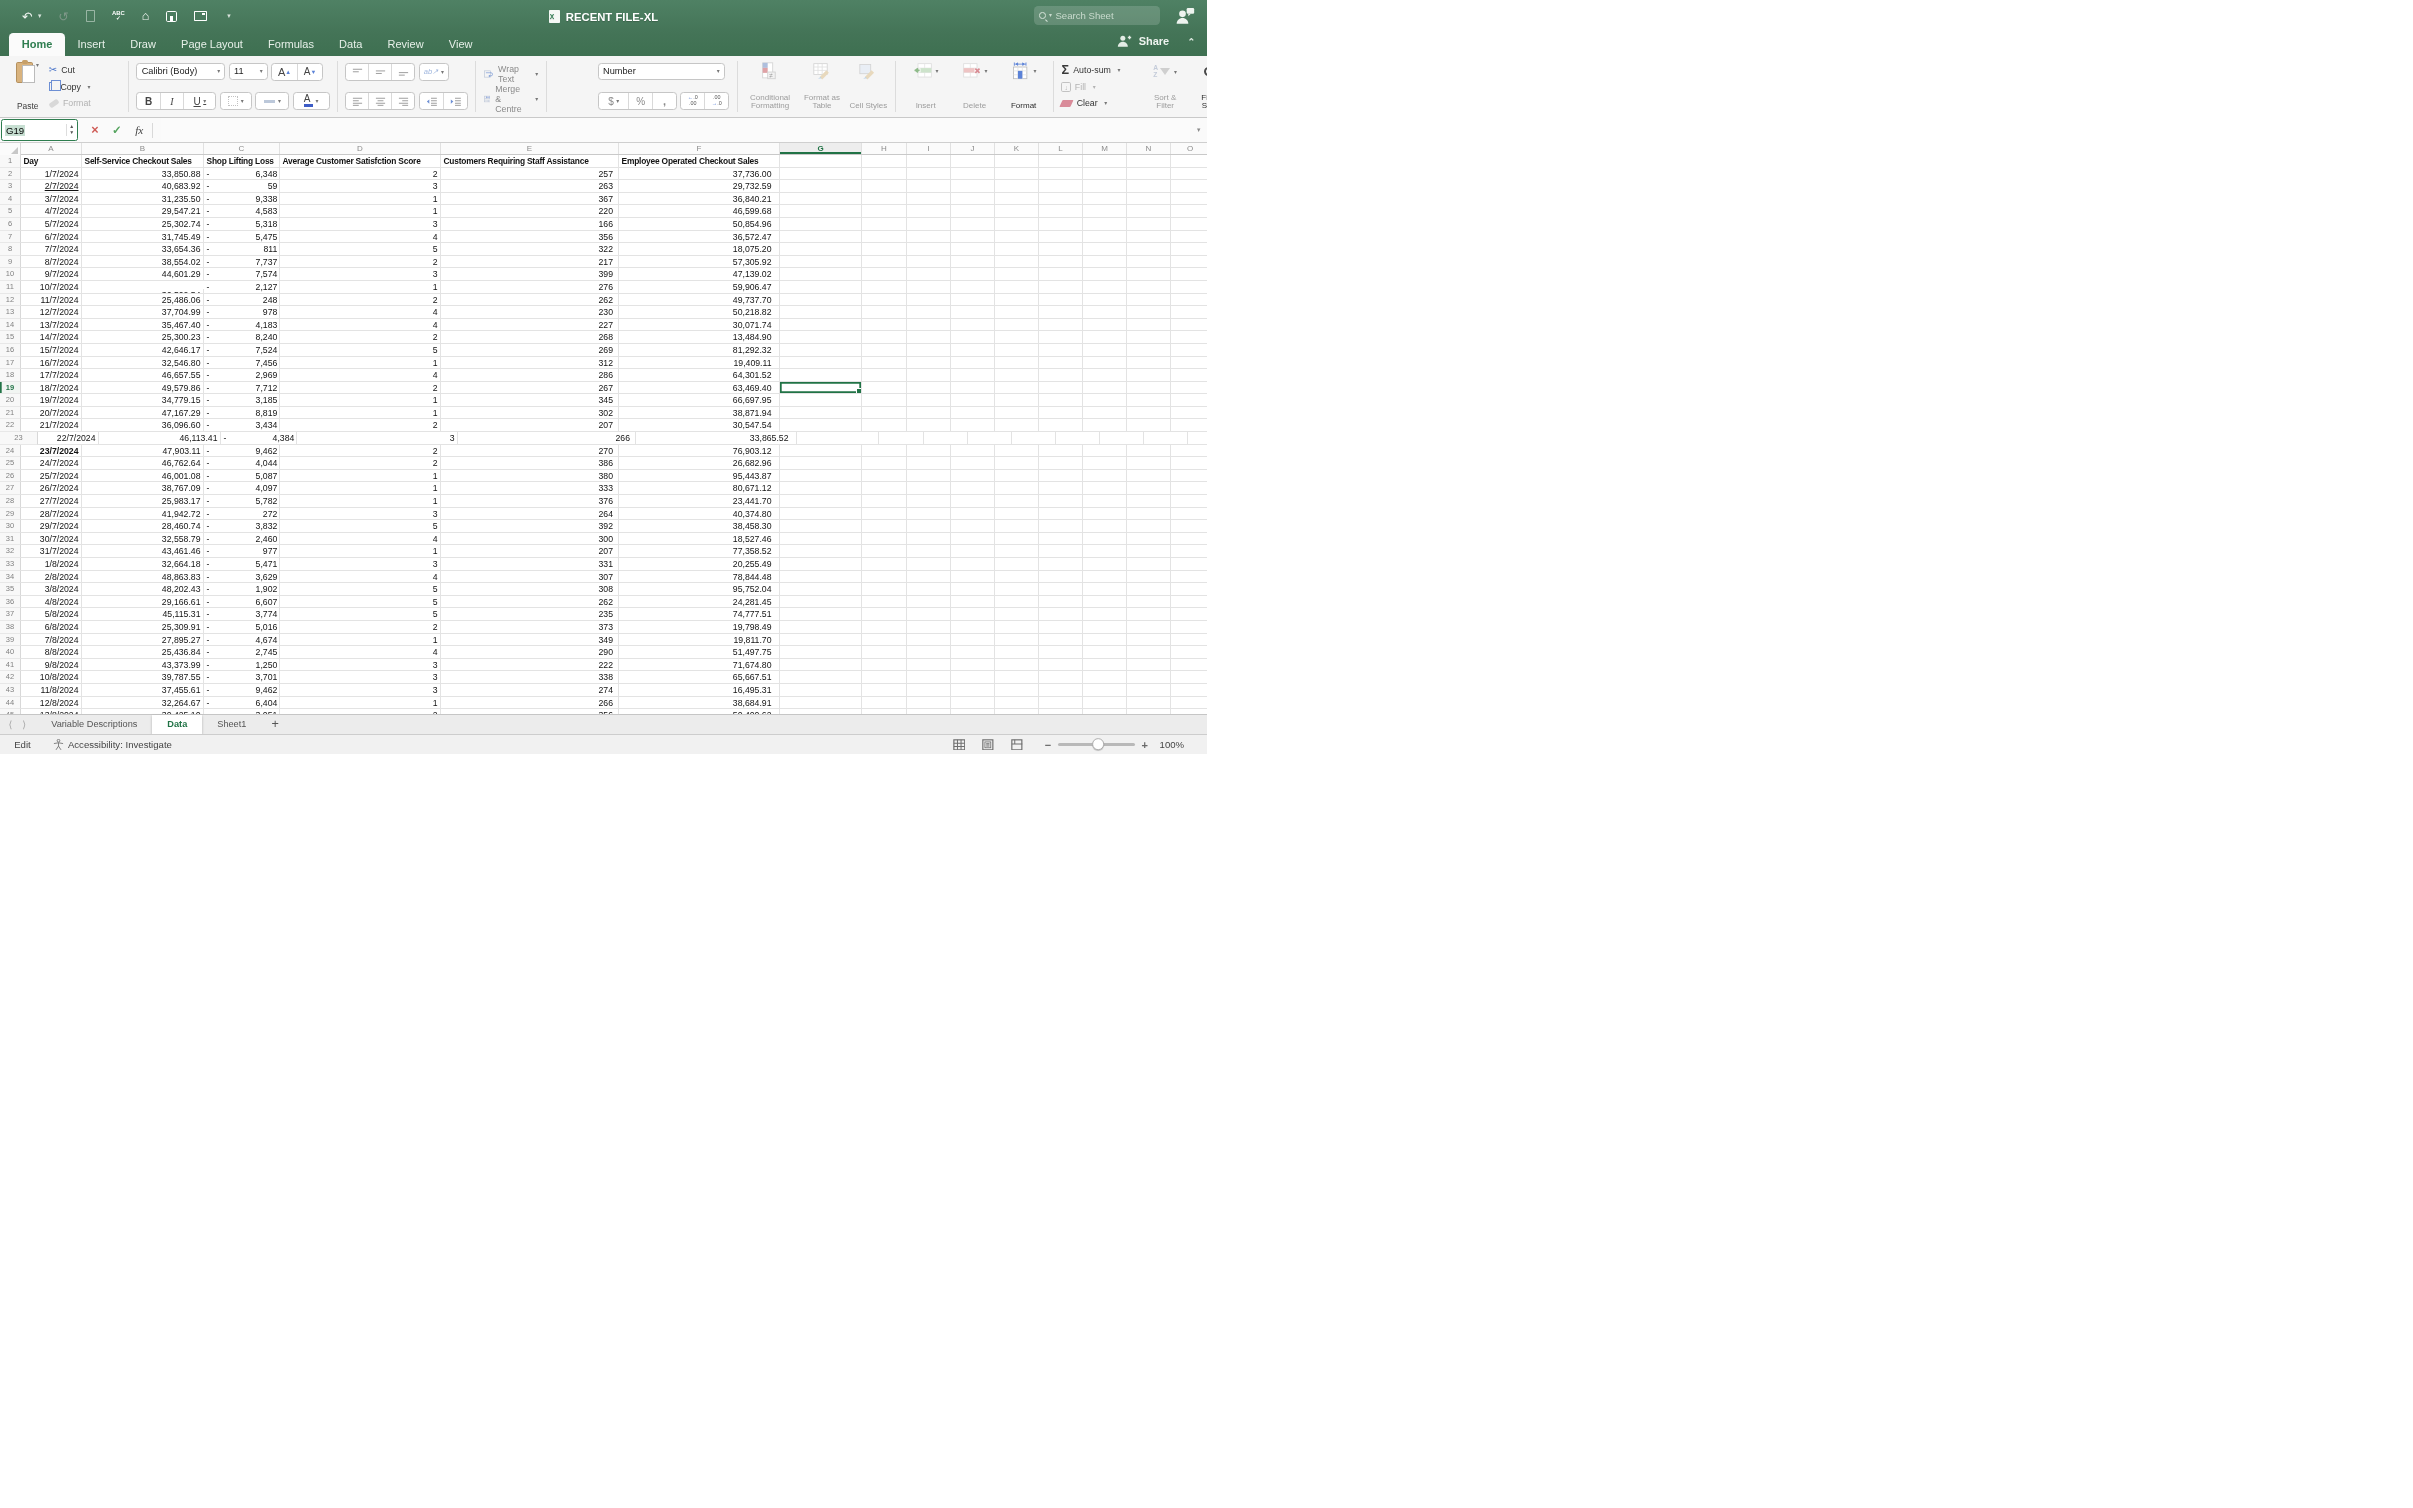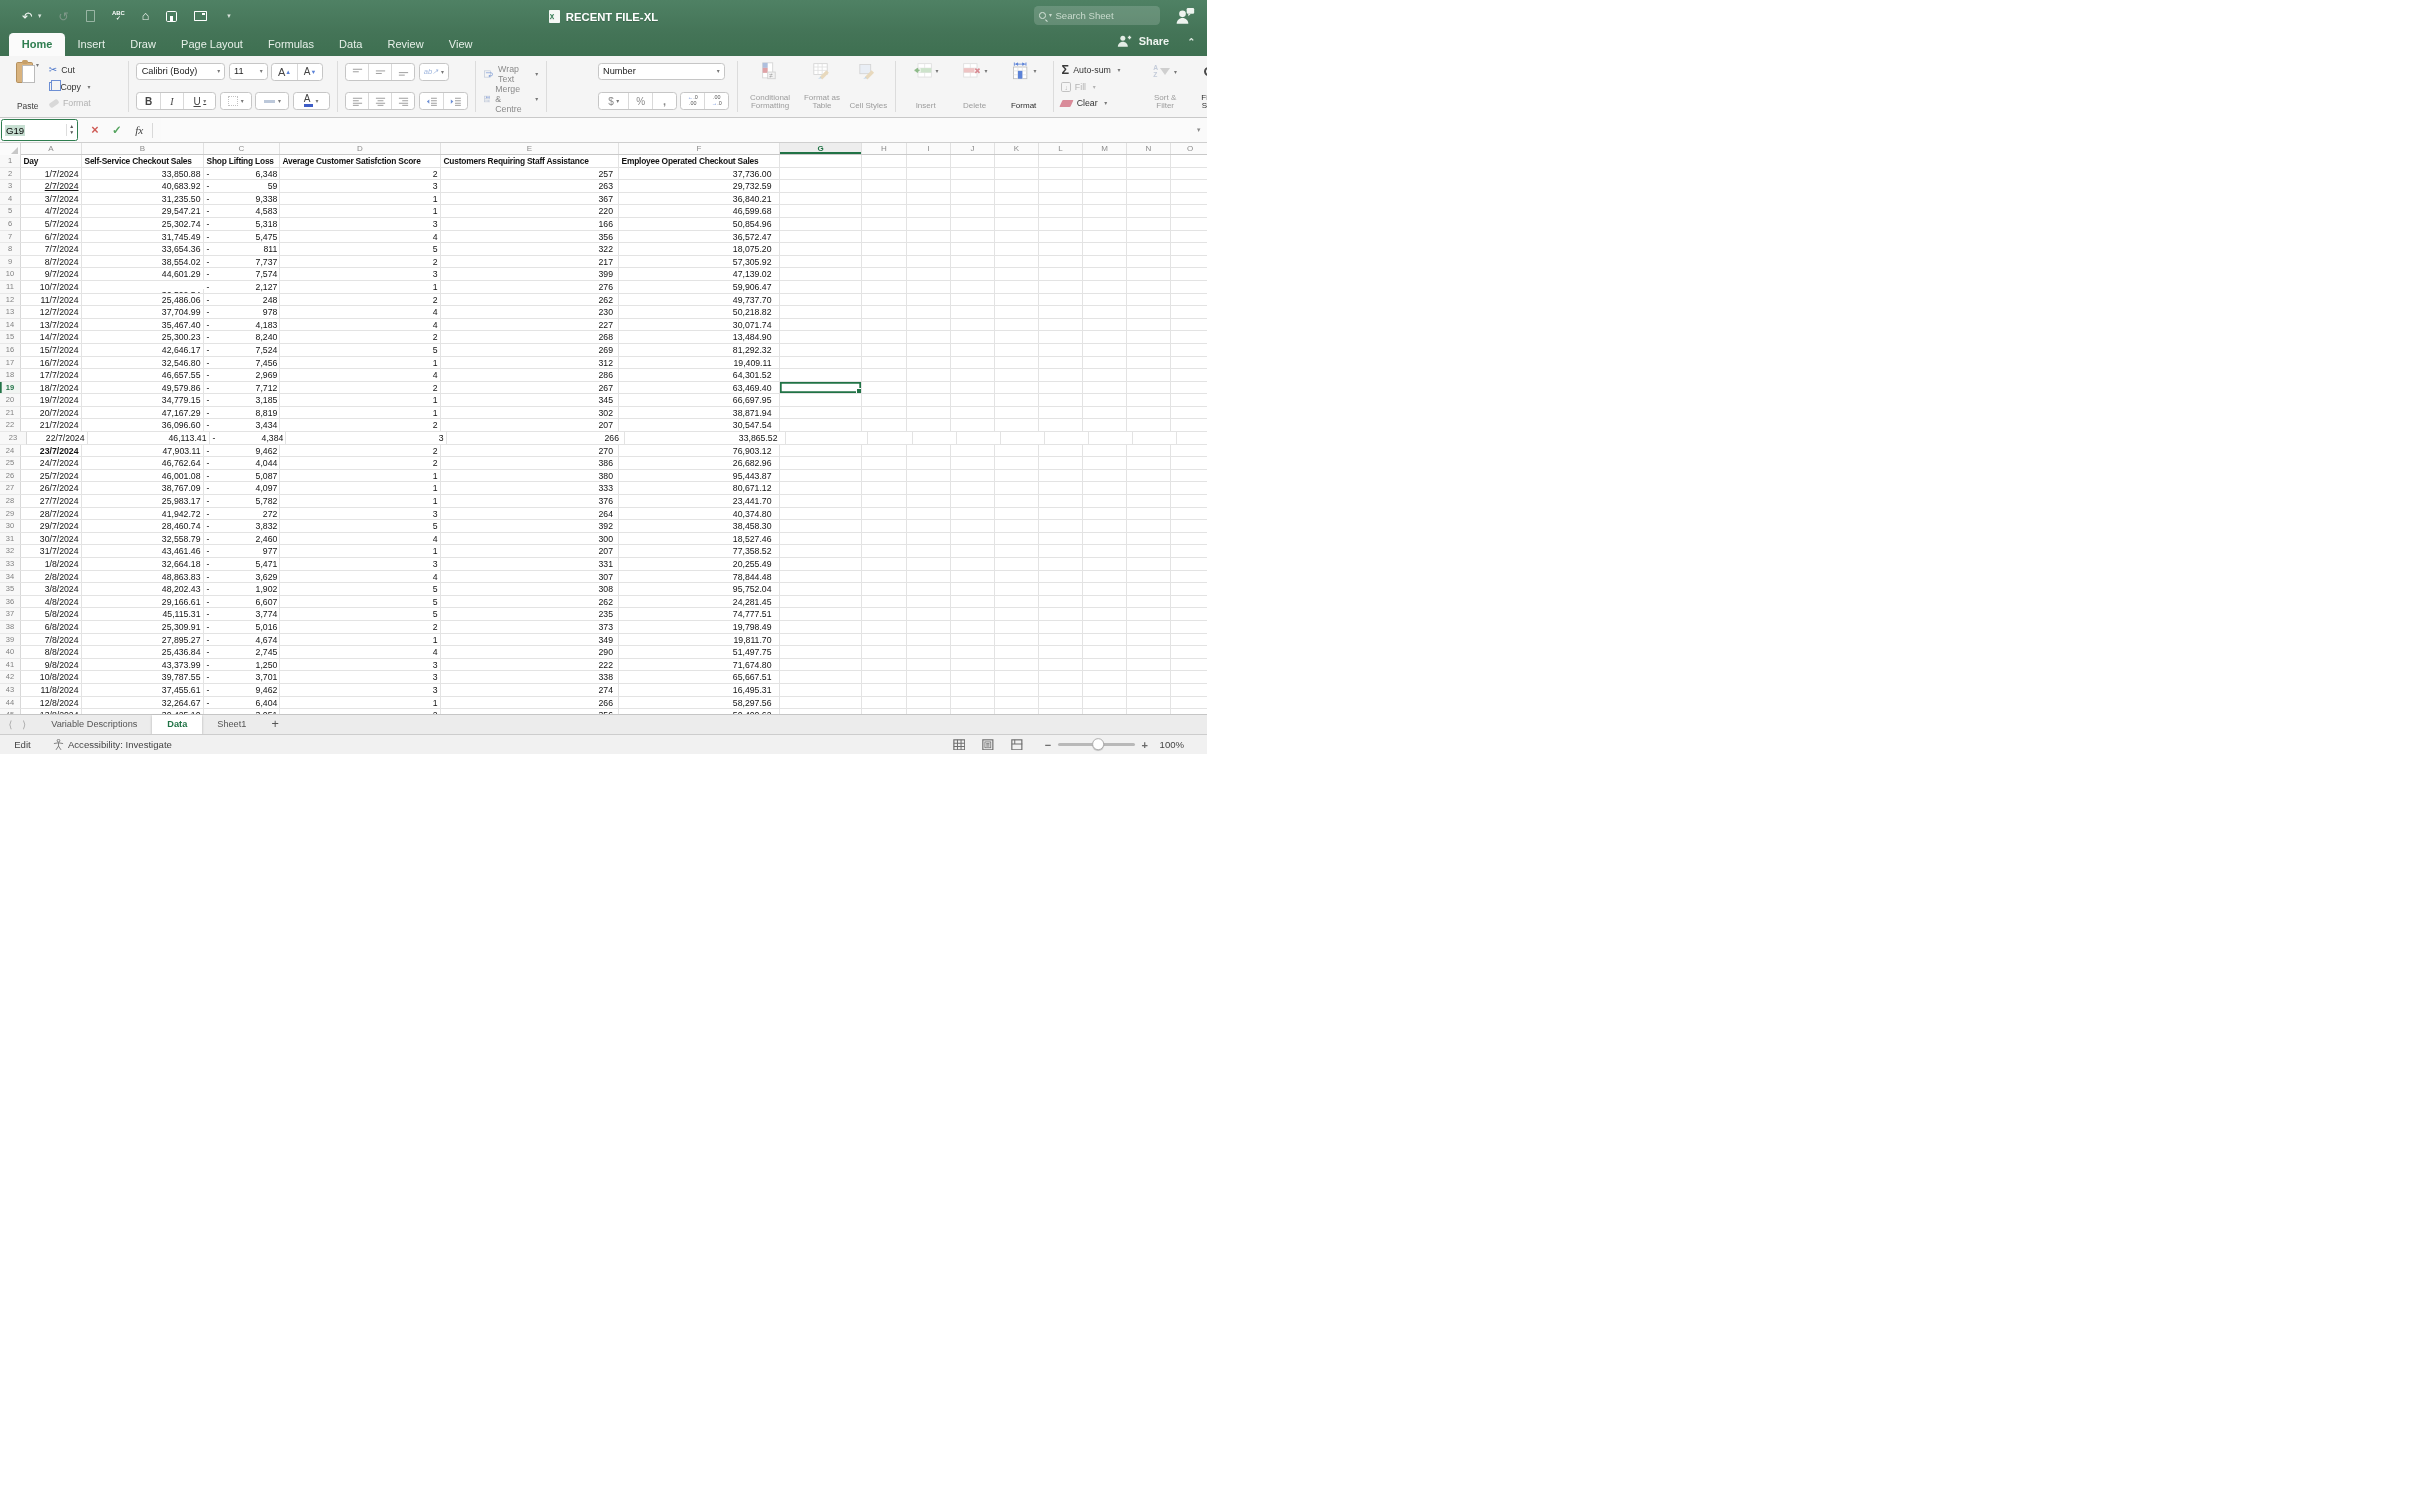--- a/index.html
+++ b/index.html
@@ -979,21 +979,21 @@
       <div class="cell" style="width: 45px;"></div>
       <div class="cell" style="width: 44px;"></div>
       <div class="cell" style="width: 44px;"></div>
       <div class="cell" style="width: 44px;"></div>
       <div class="cell" style="width: 44px;"></div>
       <div class="cell" style="width: 44px;"></div>
       <div class="cell" style="width: 44px;"></div>
       <div class="cell" style="width: 39px;"></div>
     </div>
     <div class="grow">
-      <div class="gut" style="width: 27px;">23</div>
+      <div class="gut" style="width: 38px;">23</div>
       <div class="cell num" style="width: 61px;">22/7/2024</div>
       <div class="cell num" style="width: 122px;">46,113.41</div>
       <div class="cell acc" style="width: 76px;">
         <span>-</span>
         <span>4,384</span>
       </div>
       <div class="cell num" style="width: 161px;">3</div>
       <div class="cell num padE" style="width: 178px;">266</div>
       <div class="cell num padF" style="width: 161px;">33,865.52</div>
       <div class="cell" style="width: 82px;"></div>
@@ -1429,21 +1429,21 @@
     <div class="grow">
       <div class="gut" style="width: 21px;">44</div>
       <div class="cell num" style="width: 61px;">12/8/2024</div>
       <div class="cell num" style="width: 122px;">32,264.67</div>
       <div class="cell acc" style="width: 76px;">
         <span>-</span>
         <span>6,404</span>
       </div>
       <div class="cell num" style="width: 161px;">1</div>
       <div class="cell num padE" style="width: 178px;">266</div>
-      <div class="cell num padF" style="width: 161px;">58,297.56</div>
+      <div class="cell num padF" style="width: 161px;">38,684.91</div>
       <div class="cell" style="width: 82px;"></div>
       <div class="cell" style="width: 45px;"></div>
       <div class="cell" style="width: 44px;"></div>
       <div class="cell" style="width: 44px;"></div>
       <div class="cell" style="width: 44px;"></div>
       <div class="cell" style="width: 44px;"></div>
       <div class="cell" style="width: 44px;"></div>
       <div class="cell" style="width: 44px;"></div>
       <div class="cell" style="width: 39px;"></div>
     </div>

